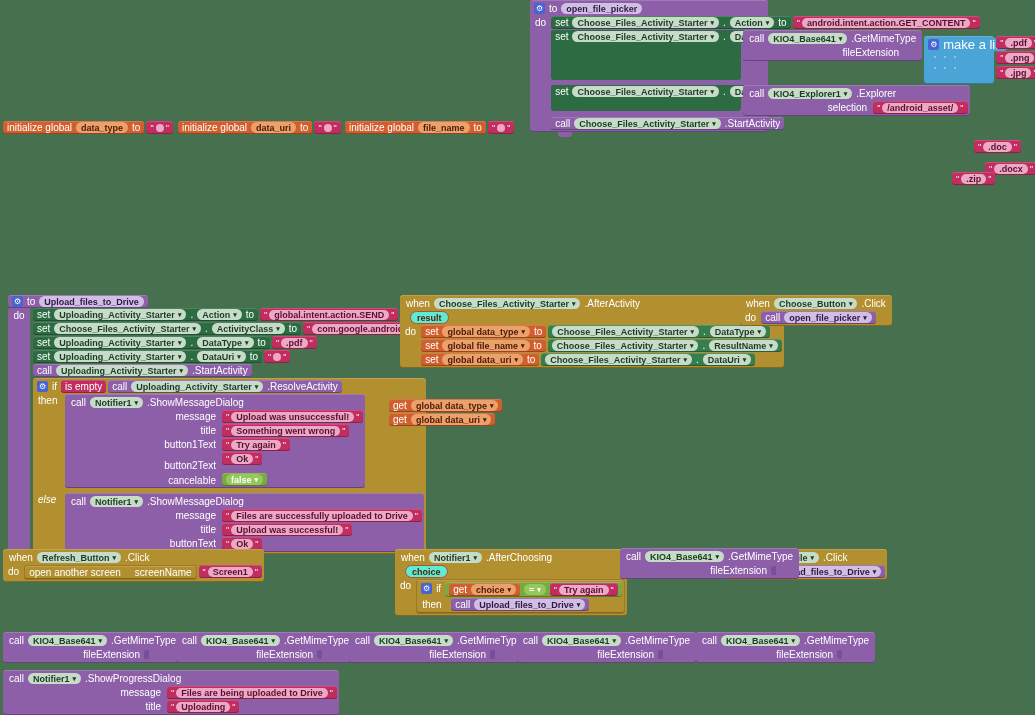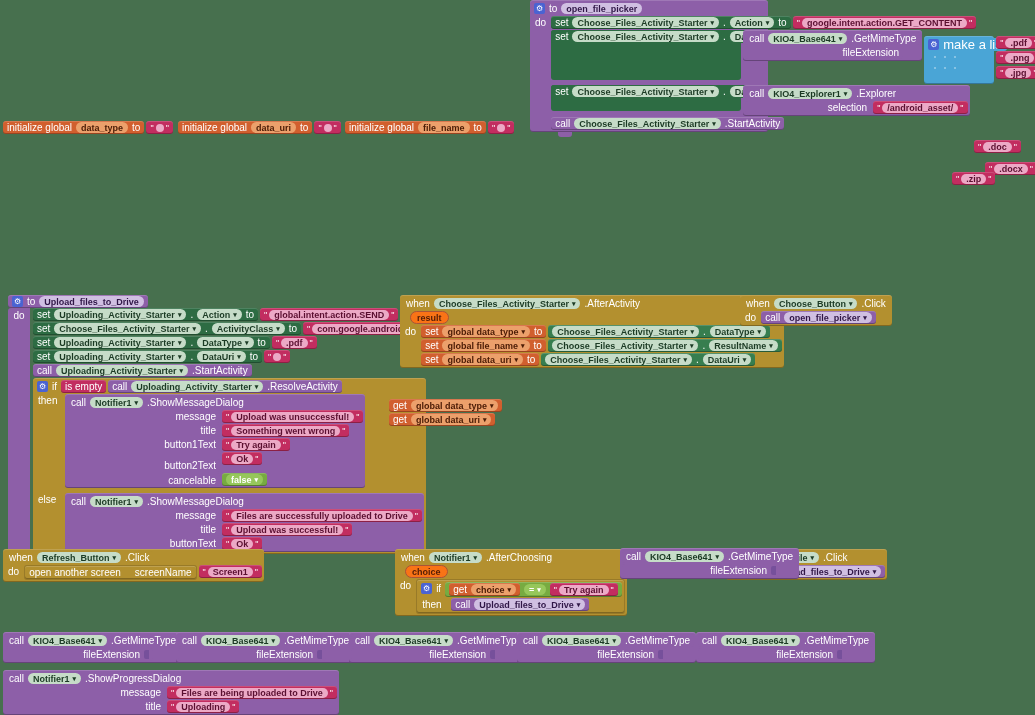--- a/index.html
+++ b/index.html
@@ -24,21 +24,21 @@
   .gear{width:11px;height:11px;min-width:11px;background:#4A63D2;border-radius:2px;color:#fff;
         font-size:8px;line-height:11px;display:inline-flex;align-items:center;justify-content:center;}
   .txt{display:inline-flex;align-items:center;gap:2px;background:#C22D60;border-radius:3px;
        height:13px;padding:0 4px;color:#fff;box-shadow:inset 0 -1px 0 rgba(0,0,0,.28), inset 0 1px 0 rgba(255,255,255,.16);}
   .txt::before{content:'"';font-size:9px;opacity:.95;} .txt::after{content:'"';font-size:9px;opacity:.95;}
   .jag{clip-path:polygon(0 0,calc(100% - 5px) 0,100% 20%,calc(100% - 5px) 40%,100% 60%,calc(100% - 5px) 80%,100% 100%,0 100%);}
   .edot{width:8px;height:8px;border-radius:4px;background:#ECA9C6;display:inline-block;}
   .lbl{white-space:nowrap;}
   .gut{color:#fff;padding:1px 3px;}
   .gutcol{align-self:stretch;width:22px;display:flex;justify-content:center;padding-top:2px;border-radius:3px 0 0 3px;}
-  .chip{background:#f97316;border:1px solid #A85437;border-radius:8px;color:#541D06;font-size:9px;
+  .chip{background:#5eead4;border:1px solid #A85437;border-radius:8px;color:#541D06;font-size:9px;
         font-weight:bold;padding:0 6px;height:11px;display:inline-flex;align-items:center;text-align:right;}
   .plw{width:145px;justify-content:flex-end;}
   .plw2{width:152px;justify-content:flex-end;}
   .plw3{width:150px;justify-content:flex-end;}
   .sock{width:5px;height:9px;background:#76509B;border-radius:2px 0 0 2px;display:inline-block;}
   .tab{position:absolute;width:14px;height:5px;background:#8D5FA8;border-radius:0 0 3px 3px;}
   .dots{display:flex;gap:8px;padding:4px 8px;} .dots i{width:2px;height:2px;background:rgba(255,255,255,.45);border-radius:50%;}
   .body{display:flex;gap:3px;align-items:flex-start;}
   .col{display:flex;flex-direction:column;align-items:flex-start;gap:1px;}
 </style>
@@ -60,21 +60,21 @@
 
           <div class="hstack">
             <div class="row green">
               <span class="lbl">set</span>
               <span class="ov mint dd">Choose_Files_Activity_Starter</span>
               <span class="lbl">.</span>
               <span class="ov mint dd">Action</span>
               <span class="lbl">to</span>
             </div>
             <span class="txt">
-                <span class="pf">google.intent.action.GET_CONTENT</span>
+                <span class="pf">android.intent.action.GET_CONTENT</span>
               </span>
           </div>
 
           <div class="hstack">
             <div class="green" style="width:190px;height:50px;border-radius:3px;">
               <div class="row green" style="box-shadow:none;">
                 <span class="lbl">set</span>
                 <span class="ov mint dd">Choose_Files_Activity_Starter</span>
                 <span class="lbl">.</span>
                 <span class="ov mint dd">DataType</span>
@@ -325,21 +325,21 @@
                 <div class="row purple plw" style="box-shadow:none;align-items:flex-end;">
                     <span class="lbl">cancelable</span>
                   </div>
                 <div class="row logic">
                   <span class="ov lf dd">false</span>
                 </div>
               </div>
             </div>
           </div>
           <div class="hstack" style="margin-top:4px;">
-            <span class="gut" style="width:22px;">else</span>
+            <span class="gut" style="width:22px;font-style:italic;">else</span>
             <div class="stack purple">
               <div class="row purple" style="box-shadow:none;">
                 <span class="lbl">call</span>
                 <span class="ov mint dd">Notifier1</span>
                 <span class="lbl">.ShowMessageDialog</span>
               </div>
               <div class="hstack">
                 <div class="row purple plw" style="box-shadow:none;">
                     <span class="lbl">message</span>
                   </div>

